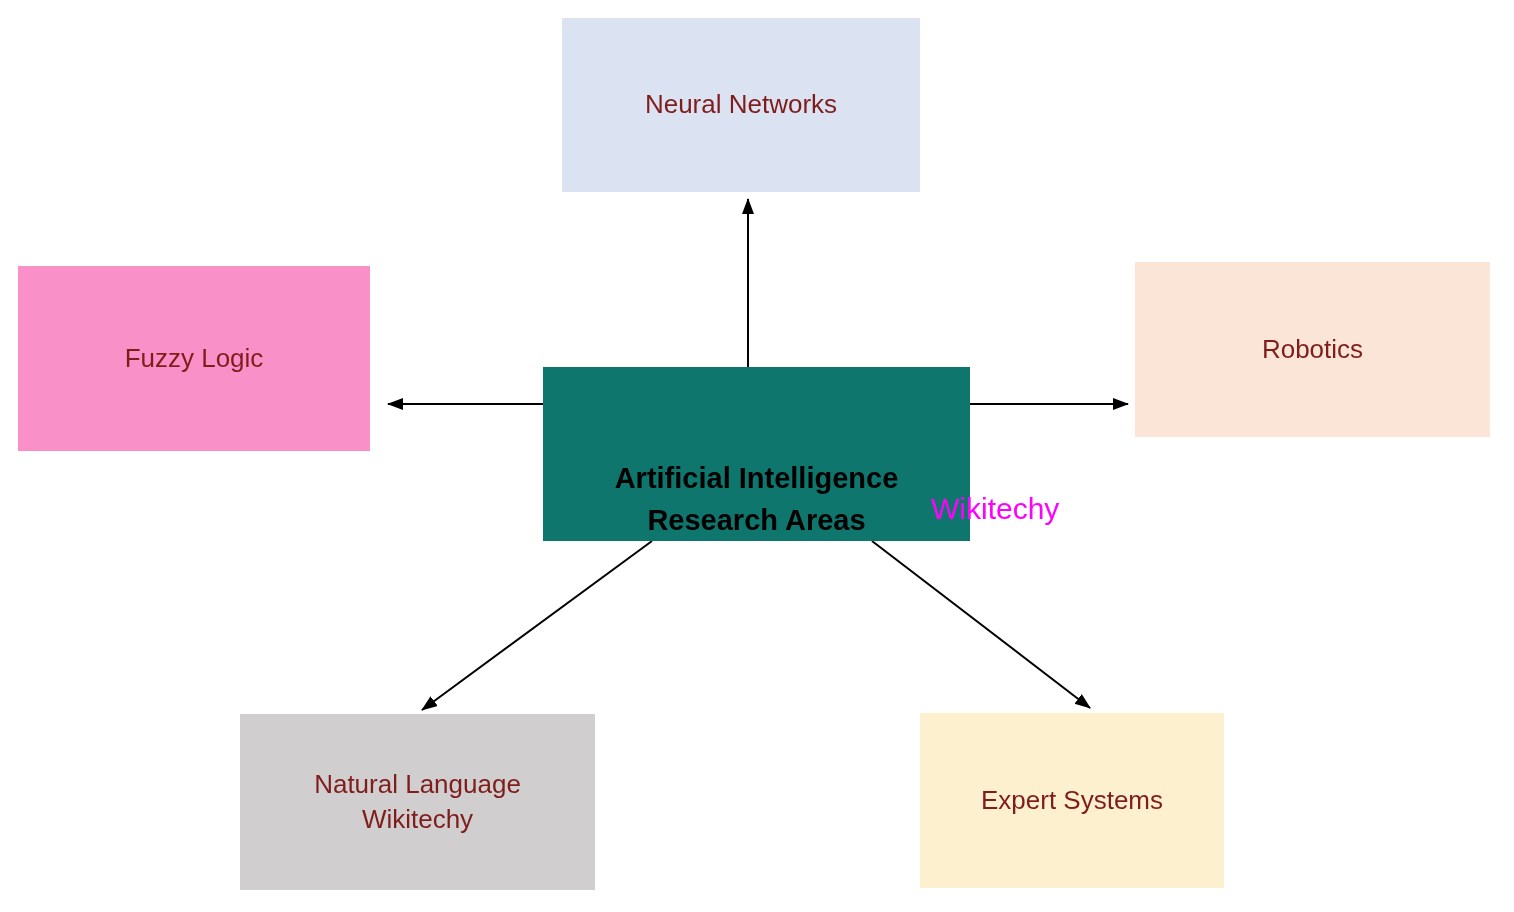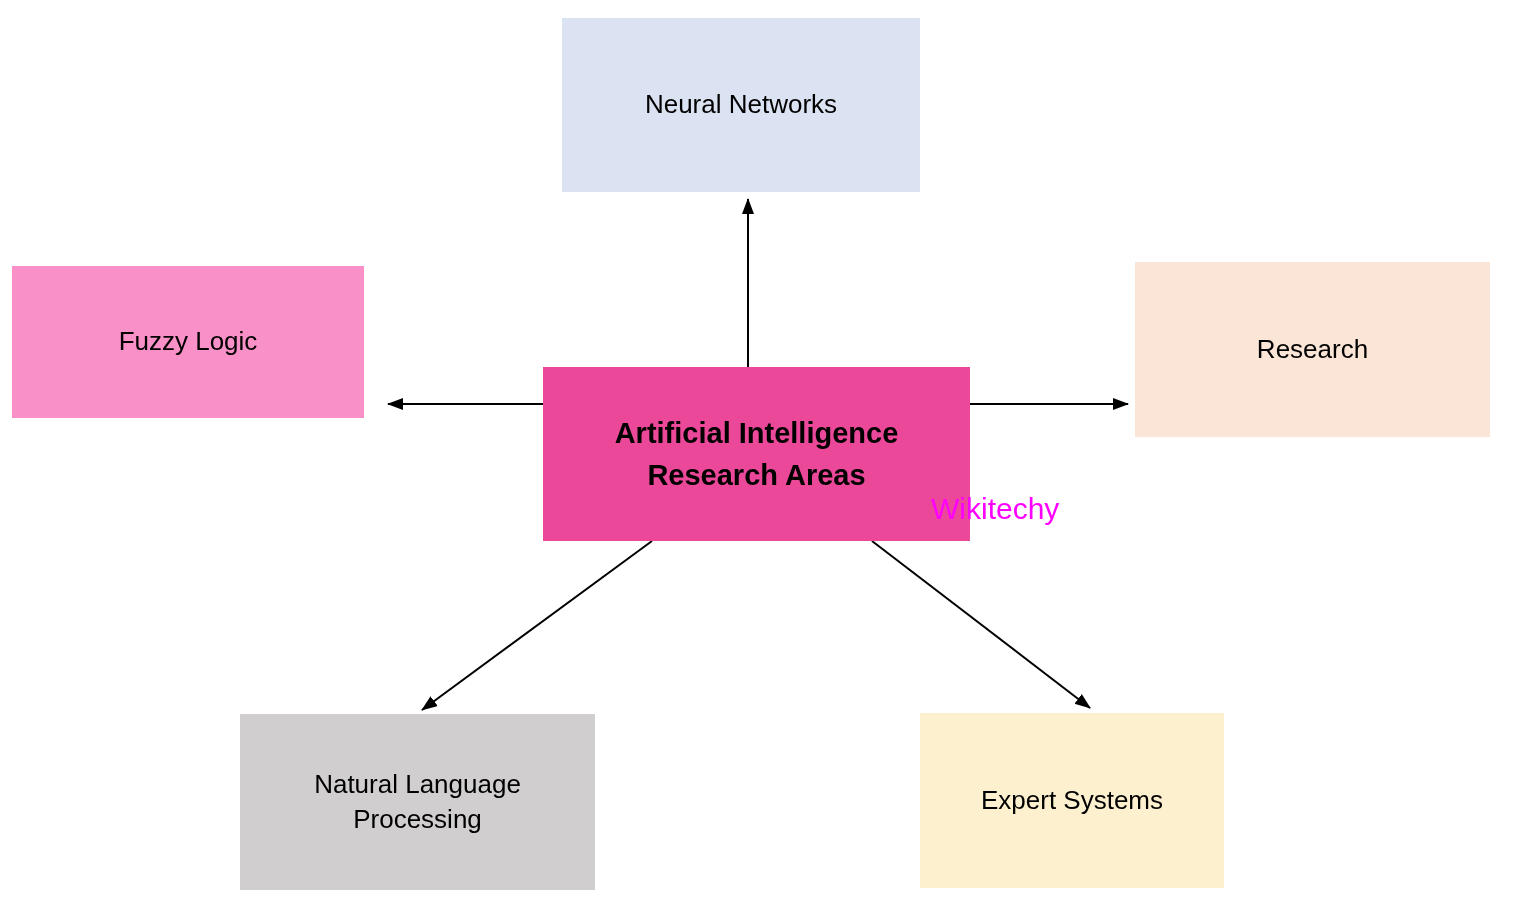--- a/index.html
+++ b/index.html
@@ -16,33 +16,33 @@
     background: #ffffff;
     overflow: hidden;
   }
   .node {
     position: absolute;
     display: flex;
     align-items: center;
     justify-content: center;
     text-align: center;
     font-size: 26px;
-    color: #000000;
+    color: #7f1d1d;
     line-height: 1.35;
     padding: 0 30px;
   }
   .node.center-node {
     font-size: 29px;
     font-weight: bold;
     color: #000000;
     line-height: 1.45;
     padding: 0 34px;
   }
   #node-neural   { left: 562px;  top: 18px;  width: 358px; height: 174px; }
-  #node-fuzzy    { left: 12px;   top: 266px; width: 352px; height: 152px; }
+  #node-fuzzy    { left: 18px;   top: 266px; width: 352px; height: 185px; }
   #node-robotics { left: 1135px; top: 262px; width: 355px; height: 175px; }
   #node-center   { left: 543px;  top: 367px; width: 427px; height: 174px; }
   #node-nlp      { left: 240px;  top: 714px; width: 355px; height: 176px; }
   #node-expert   { left: 920px;  top: 713px; width: 304px; height: 175px; }
   .watermark {
     position: absolute;
     left: 931px;
     top: 492px;
     font-size: 30px;
     white-space: nowrap;
@@ -80,30 +80,30 @@
 
   <div class="node" id="node-neural" style="background-color: rgb(219, 226, 241);">
     <span>Neural Networks</span>
   </div>
 
   <div class="node" id="node-fuzzy" style="background-color: rgb(250, 144, 200);">
     <span>Fuzzy Logic</span>
   </div>
 
   <div class="node" id="node-robotics" style="background-color: rgb(251, 229, 214);">
-    <span>Research</span>
+    <span>Robotics</span>
   </div>
 
-  <div class="node center-node" id="node-center" style="background-color: #ec4899;">
+  <div class="node center-node" id="node-center" style="background-color: #0f766e; align-items: flex-end;">
     <span>Artificial Intelligence Research Areas</span>
   </div>
 
   <div class="watermark" style="color: rgb(255, 0, 255);">Wikitechy</div>
 
   <div class="node" id="node-nlp" style="background-color: rgb(208, 206, 206);">
-    <span>Natural Language Processing</span>
+    <span>Natural Language Wikitechy</span>
   </div>
 
   <div class="node" id="node-expert" style="background-color: rgb(253, 240, 206);">
     <span>Expert Systems</span>
   </div>
 
 </div>
 
 </body></html>

